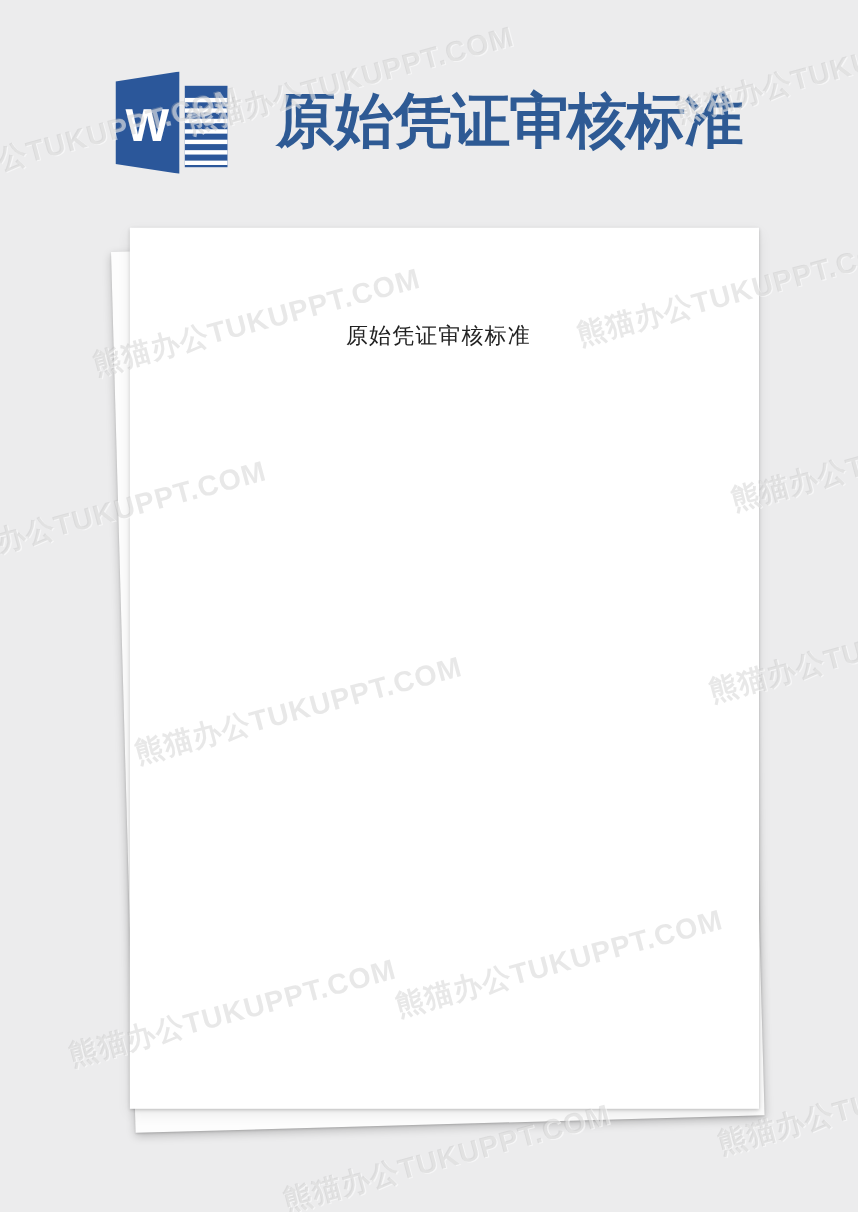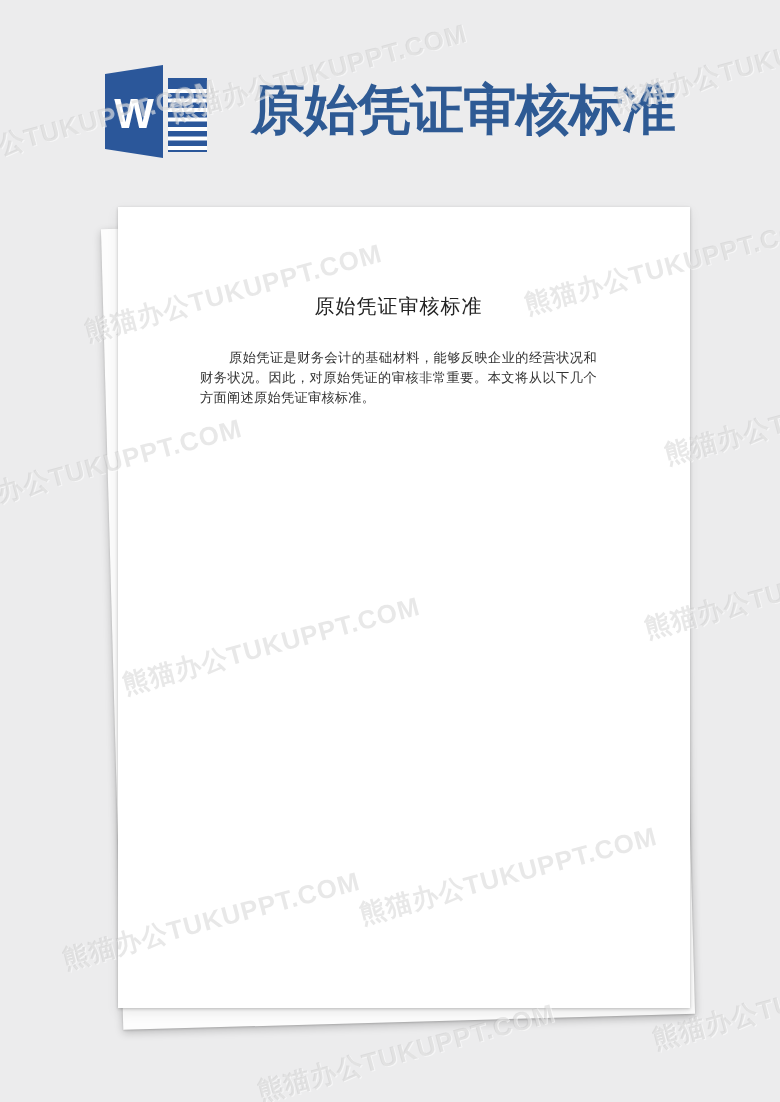--- a/index.html
+++ b/index.html
@@ -99,21 +99,20 @@
     </g>
   </svg>
   <h1 class="header-title">原始凭证审核标准</h1>
 </div>
 
 <div class="sheet-back"></div>
 
 <div class="page">
   <h2 class="doc-title">原始凭证审核标准</h2>
   <div class="doc-body">
-      <p class="doc-par">原始凭证是财务会计的基础材料，能够反映企业的经营状况和财务状况。因此，对原始凭证的审核非常重要。本文将从以下几个方面阐述原始凭证审核标准。</p>
     </div>
 </div>
 
 <div class="wm-layer" id="wm-layer">
     <span class="wm" style="left: -85px; top: 110px;">熊猫办公TUKUPPT.COM</span>
     <span class="wm" style="left: 165px; top: 55px;">熊猫办公TUKUPPT.COM</span>
     <span class="wm" style="left: 610px; top: 45px;">熊猫办公TUKUPPT.COM</span>
     <span class="wm" style="left: 80px; top: 275px;">熊猫办公TUKUPPT.COM</span>
     <span class="wm" style="left: 520px; top: 248px;">熊猫办公TUKUPPT.COM</span>
     <span class="wm" style="left: -60px; top: 450px;">熊猫办公TUKUPPT.COM</span>

